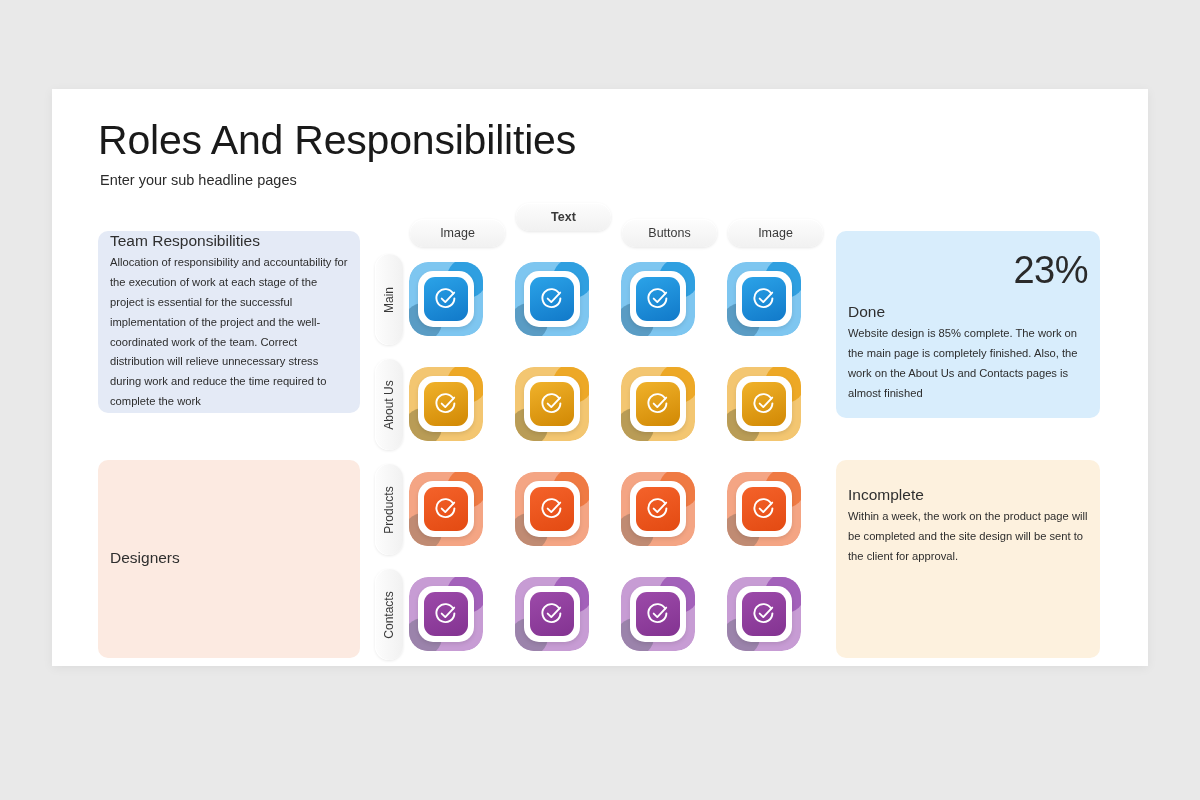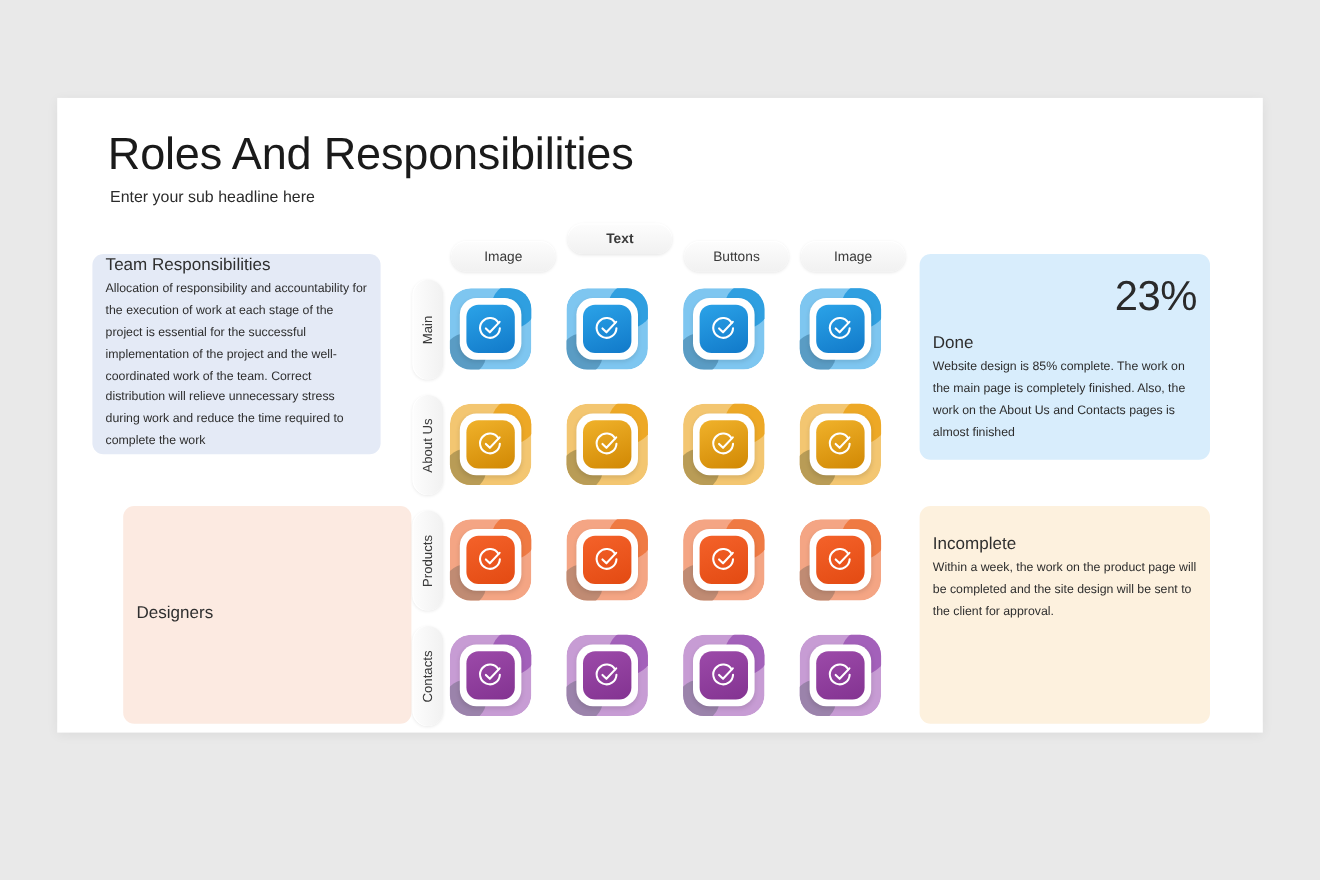--- a/index.html
+++ b/index.html
@@ -71,22 +71,22 @@
   .panel .p-pct {
     font-size: 38px;
     font-weight: 400;
     color: #2a2a2a;
     line-height: 1.05;
     margin-bottom: 12px;
     letter-spacing: -0.5px;
     text-align: right;
   }
 
-  #panel-team      { left: 32px;  top: 142px; width: 262px; height: 182px; }
-  #panel-designers { left: 60px;  top: 371px; width: 262px; height: 198px; }
+  #panel-team      { left: 46px;  top: 142px; width: 262px; height: 182px; }
+  #panel-designers { left: 46px;  top: 371px; width: 262px; height: 198px; }
   #panel-done      { left: 784px; top: 142px; width: 264px; height: 187px; padding-top: 20px; justify-content: flex-start; }
   #panel-incomplete{ left: 784px; top: 371px; width: 264px; height: 198px; padding-top: 26px; justify-content: flex-start; }
 
   
   .pill-col {
     position: absolute;
     height: 28px;
     border-radius: 14px;
     background: linear-gradient(180deg,#fdfdfd 0%, #f1f1f1 100%);
     box-shadow: 0 1px 3px rgba(0,0,0,0.10), inset 0 1px 0 #ffffff;
@@ -171,21 +171,21 @@
     border-radius: 19px;
     overflow: hidden;
   }
 </style>
 </head>
 <body style="background: rgb(233, 233, 233);">
 
 <div id="slide" style="background: rgb(255, 255, 255);">
 
   <div id="title">Roles And Responsibilities</div>
-  <div id="subtitle">Enter your sub headline here</div>
+  <div id="subtitle">Enter your sub headline pages</div>
 
   <div class="panel" id="panel-team" style="background: rgb(228, 234, 246);">
     <div class="p-head">Team Responsibilities</div>
     <div class="p-body">Allocation of responsibility and accountability for the execution of work at each stage of the project is essential for the successful implementation of the project and the well-coordinated work of the team. Correct distribution will relieve unnecessary stress during work and reduce the time required to complete the work</div>
   </div>
 
   <div class="panel" id="panel-designers" style="background: rgb(252, 234, 225);">
     <div class="p-head">Designers</div>
   </div>
 

